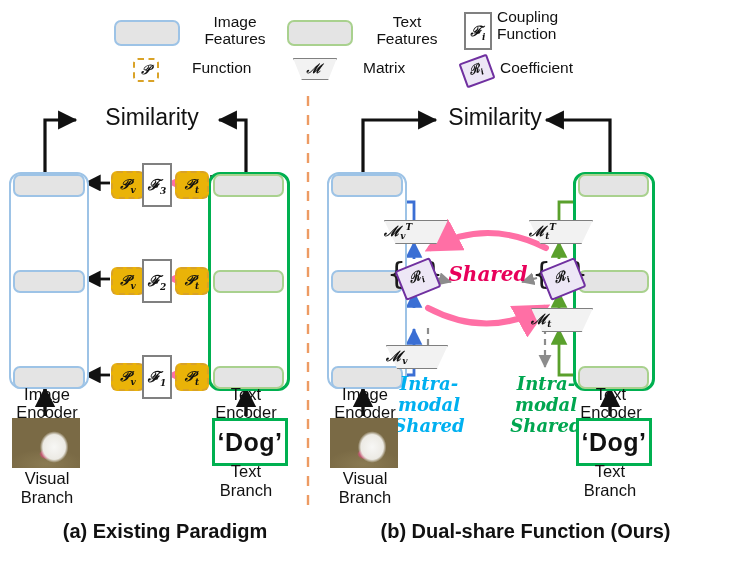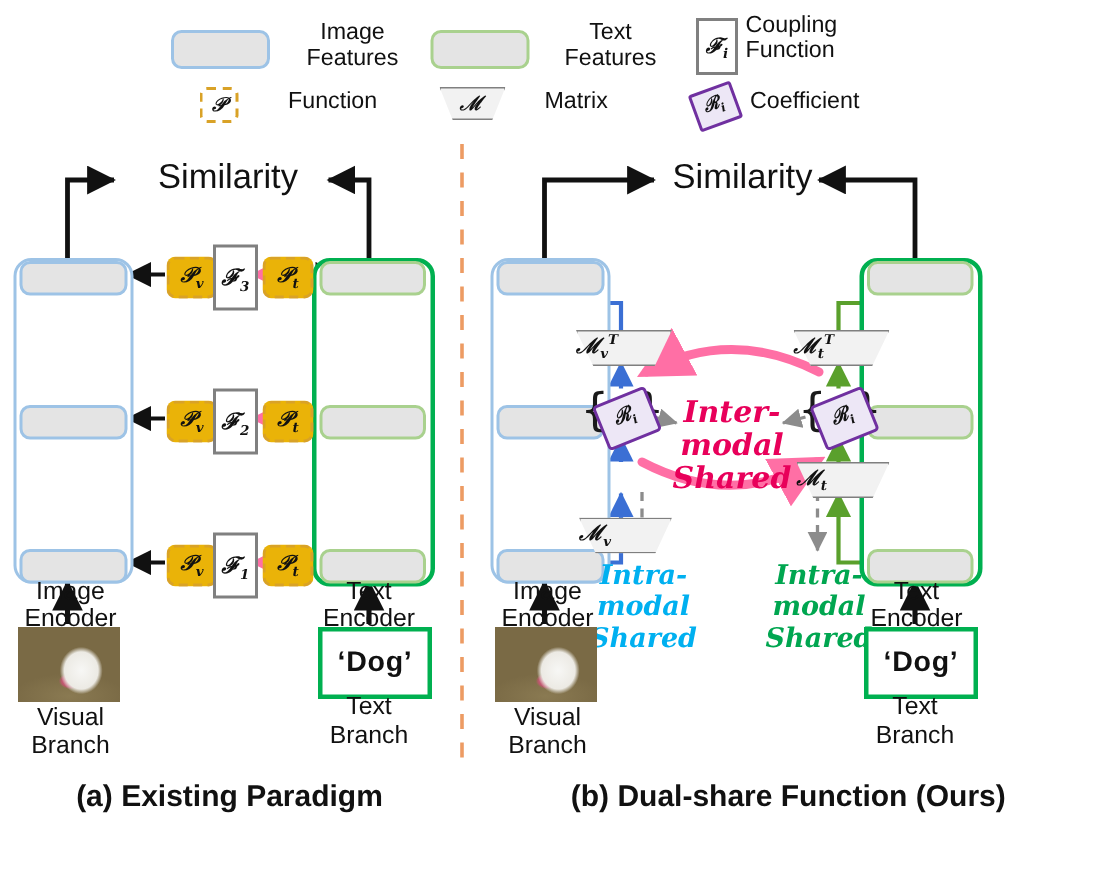--- a/index.html
+++ b/index.html
@@ -24,21 +24,21 @@
   .mathi{font-family:"DejaVu Serif", serif;font-style:italic;font-weight:700;}
 
   
   .enc-blue{border:2px solid #9dc3e6;border-radius:12px;background:#fff;}
   .enc-green{border:3px solid #00b050;border-radius:12px;background:#fff;}
   .feat-blue{border:2px solid #9dc3e6;border-radius:7px;background:#e4e4e4;}
   .feat-green{border:2px solid #a9d18e;border-radius:7px;background:#e4e4e4;}
   .enc-label{font-size:16.5px;line-height:18px;text-align:center;color:#111;}
 
   .dog-box{border:3px solid #00b050;background:#fff;}
-  .dog-text{font-size:19px;font-weight:bold;letter-spacing:.5px;}
+  .dog-text{font-size:25px;font-weight:bold;letter-spacing:.5px;}
 
   .branch-label{font-size:16.5px;line-height:19px;text-align:center;}
   .panel-caption{font-size:20px;font-weight:bold;text-align:center;}
   .similarity{font-size:23px;}
 
   .prompt-tag{width:30px;height:24px;border:2px dashed #d9a227;border-radius:6px;
               background:#eab308;font-size:14px;}
   .coupling-tag{width:26px;height:40px;border:2px solid #808080;background:#fff;font-size:15px;}
 
   .mat-tz{background:#f2f2f2;border:1.6px solid #7f7f7f;
@@ -222,21 +222,21 @@
 
   <div class="abs dog-box ctr" style="left:212px;top:322px;width:70px;height:42px;">
     <span class="dog-text">‘Dog’</span>
   </div>
   <div class="abs branch-label" style="left:203px;top:366px;width:86px;">
     <div>Text</div>
     <div>Branch</div>
   </div>
 </div>
 
-<div class="abs panel-caption" style="left:0;top:520px;width:306px;">(a) Existing Paradigm</div>
+<div class="abs panel-caption" style="left:0;top:520px;width:306px;padding-left:12px;">(a) Existing Paradigm</div>
 
 <div class="abs" style="left:318px;top:96px;width:415px;height:470px;">
 
   <svg width="415" height="470">
     <defs>
       <marker id="bh" markerWidth="7" markerHeight="7" refX="5.6" refY="3" orient="auto">
         <path d="M0,0 L6,3 L0,6 z" fill="#111"></path>
       </marker>
       <marker id="bb" markerWidth="7" markerHeight="7" refX="5.6" refY="3" orient="auto">
         <path d="M0,0 L6,3 L0,6 z" fill="#3b6fd4"></path>
@@ -346,21 +346,20 @@
   </div>
 
   <div class="abs" style="left:213px;top:212px;width:60px;height:22px;">
     <div class="mat-tz" style="width:60px;height:22px;"></div>
     <div class="mat-tz-lbl">
       <span class="mathi" style="font-size:14px;"><span>ℳ</span><sub style="font-size:9px;">t</sub></span>
     </div>
   </div>
 
   <div class="abs inter-lbl" style="left:118px;top:167px;width:104px;">
-    <div>Inter-modal</div>
     <div>Shared</div>
   </div>
 
   <div class="abs intra-blue" style="left:56px;top:277px;width:110px;">
     <div>Intra-modal</div>
     <div>Shared</div>
   </div>
   <div class="abs intra-green" style="left:173px;top:277px;width:110px;">
     <div>Intra-modal</div>
     <div>Shared</div>

